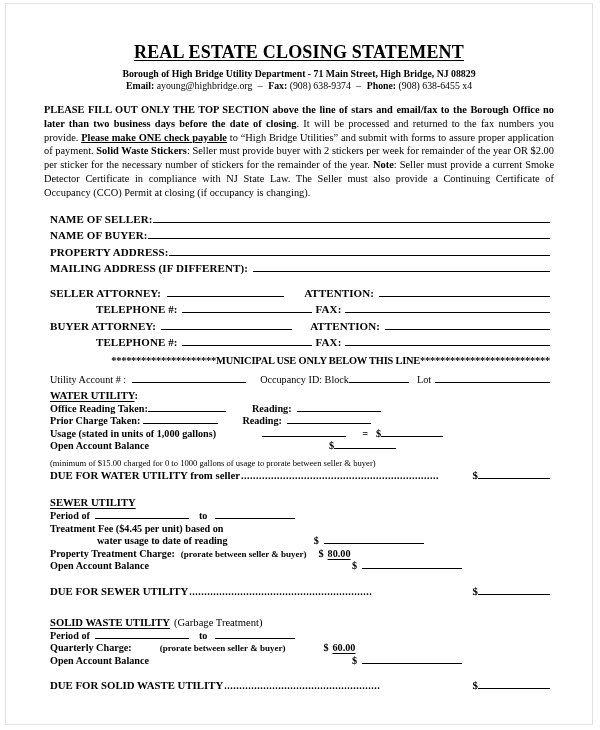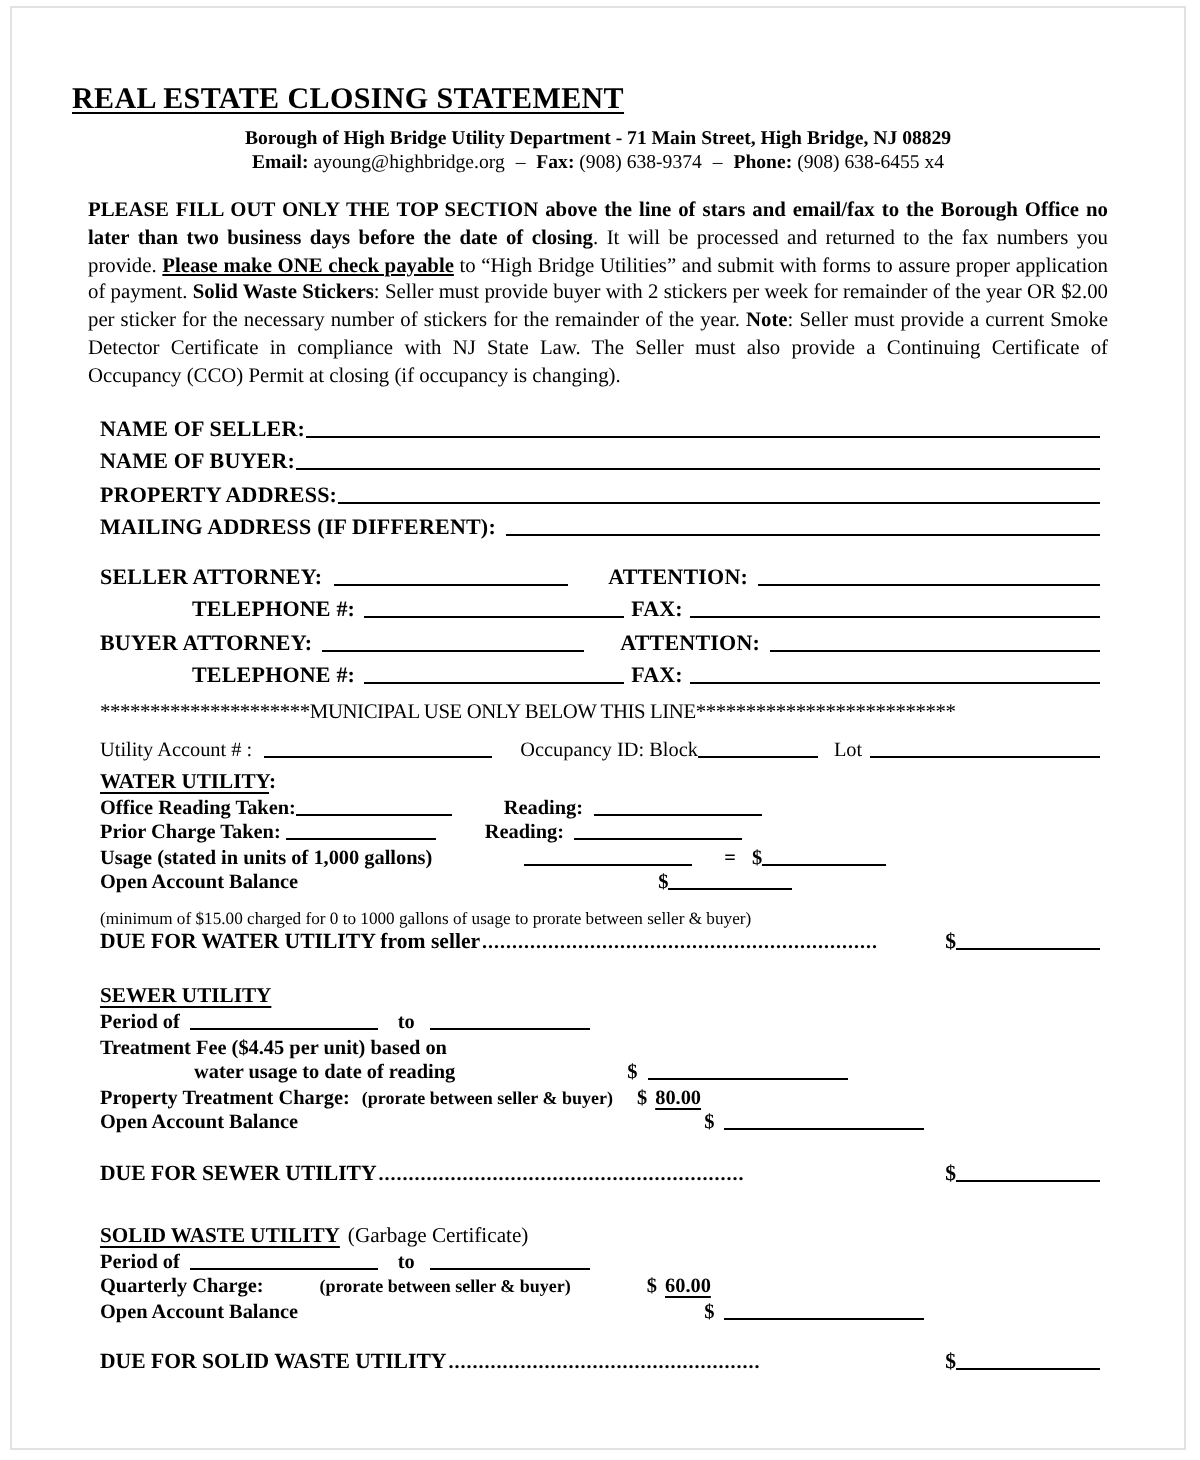--- a/index.html
+++ b/index.html
@@ -31,22 +31,23 @@
     left: 0;
     top: 0;
     width: 586px;
     height: 720px;
     box-sizing: border-box;
     padding: 38px 30px 0 30px;
   }
 
   
   .doc-title {
-    font-weight: bold;
-    font-size: 15px;
+    text-align: center;
+    font-weight: bold;
+    font-size: 18px;
     letter-spacing: .2px;
     text-decoration: underline;
     text-underline-offset: 2px;
     margin: 0 0 5px 0;
   }
   .org-line {
     text-align: center;
     font-weight: bold;
     font-size: 9.8px;
     margin: 0 0 1px 0;
@@ -92,23 +93,23 @@
     height: 0;
     align-self: flex-end;
     margin-bottom: 2px;
   }
   .gap { display: inline-block; }
   .grow { flex: 1 1 auto; }
 
   
   .stars {
     font-size: 10.4px;
-    font-weight: normal;
+    font-weight: bold;
     letter-spacing: -0.2px;
-    text-align: left;
+    text-align: right;
     margin: 7px 0 8px 0;
     white-space: nowrap;
     overflow: hidden;
   }
 
   
   .sec-head {
     font-size: 10.6px;
     font-weight: bold;
     margin-bottom: 2px;
@@ -351,21 +352,21 @@
 
     <div class="due">
       <span>DUE FOR SEWER UTILITY</span>
       <span class="dots">.............................................................</span>
       <span>$</span>
       <span class="rule" style="width:72px"></span>
     </div>
 
     <div class="spacer-20"></div>
 
-    <div class="sec-head"><span class="u">SOLID WASTE UTILITY</span><span class="plain" style="margin-left:4px">(Garbage Certificate)</span></div>
+    <div class="sec-head"><span class="u">SOLID WASTE UTILITY</span><span class="plain" style="margin-left:4px">(Garbage Treatment)</span></div>
 
     <div class="row tight">
       <span class="lbl-b">Period of</span>
       <span class="gap" style="width:5px"></span>
       <span class="rule" style="width:94px"></span>
       <span class="gap" style="width:10px"></span>
       <span class="lbl-b">to</span>
       <span class="gap" style="width:8px"></span>
       <span class="rule" style="width:80px"></span>
     </div>

